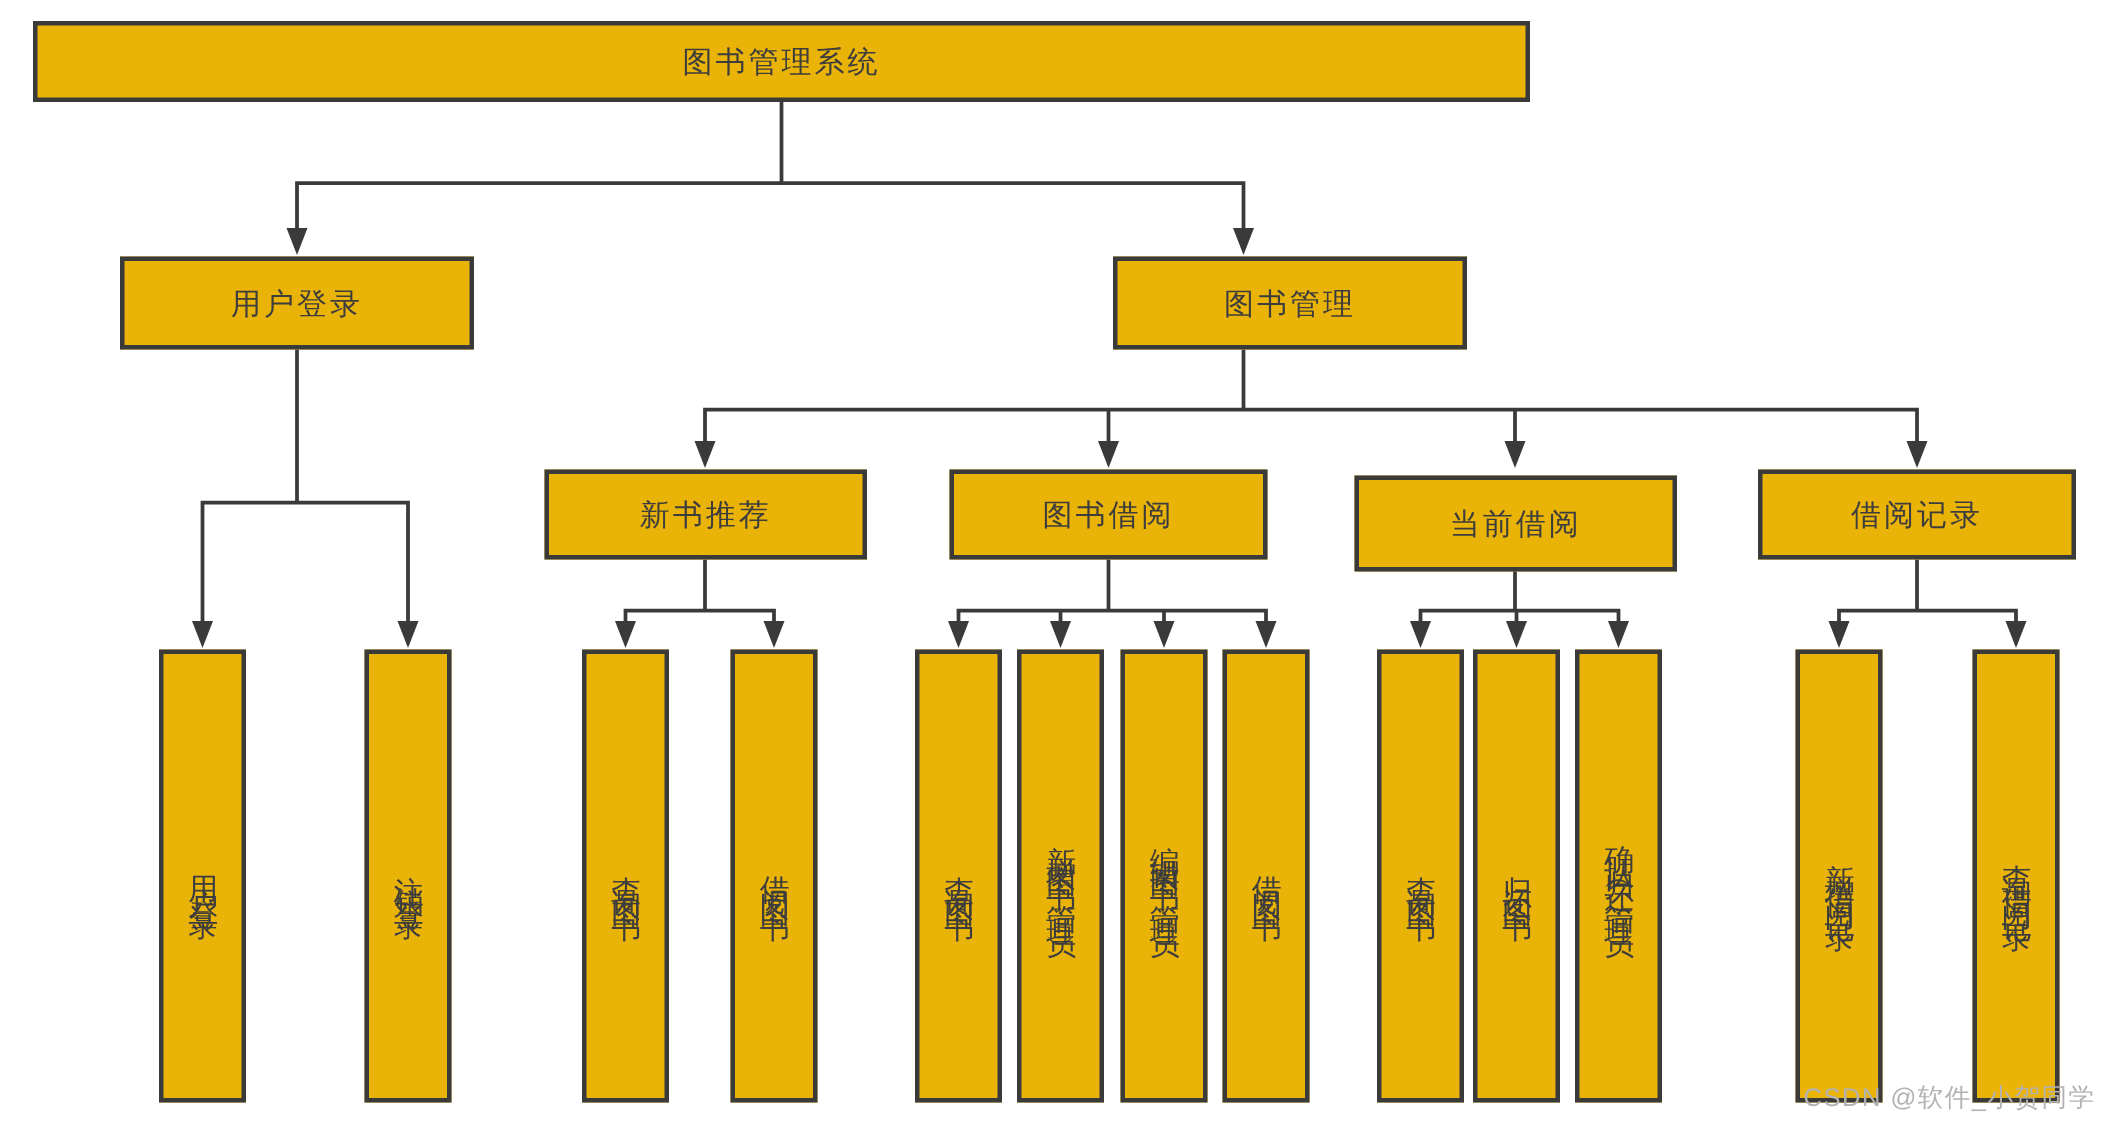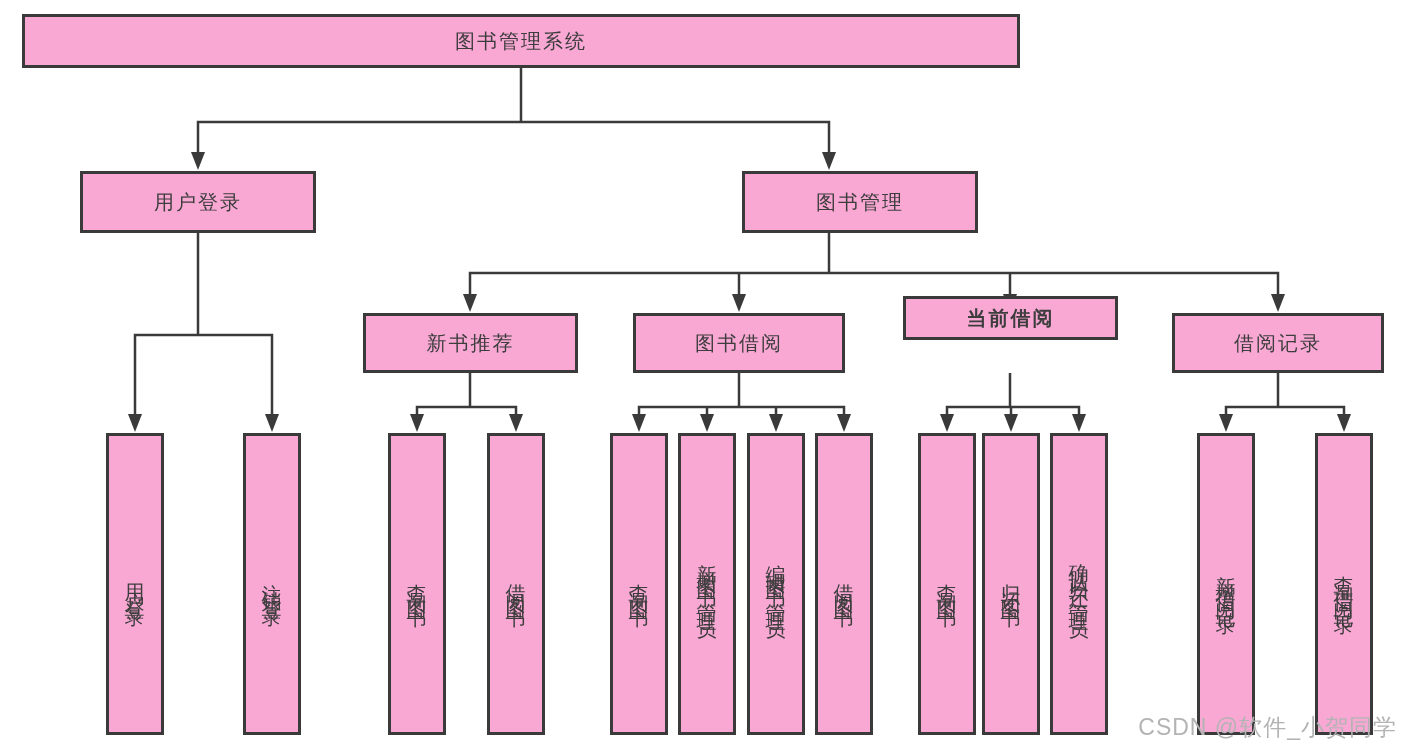--- a/index.html
+++ b/index.html
@@ -30,21 +30,21 @@
     stroke-linejoin: miter;
   }
   svg.connectors polygon {
     fill: #3a3a3a;
     stroke: none;
   }
   .node {
     position: absolute;
     box-sizing: border-box;
     border: 3px solid #3a3a3a;
-    background: #f9a8d4;
+    background: #eab308;
     display: flex;
     align-items: center;
     justify-content: center;
     color: #3d3d3d;
     z-index: 2;
   }
   .node.h {
     font-size: 20px;
     letter-spacing: 2px;
     white-space: nowrap;
@@ -58,36 +58,36 @@
     white-space: nowrap;
   }
   
   .n-root   { left: 22px;   top: 14px;  width: 998px; height: 54px; }
   
   .n-l2a    { left: 80px;   top: 171px; width: 236px; height: 62px; }
   .n-l2b    { left: 742px;  top: 171px; width: 236px; height: 62px; }
   
   .n-l3a    { left: 363px;  top: 313px; width: 215px; height: 60px; }
   .n-l3b    { left: 633px;  top: 313px; width: 212px; height: 60px; }
-  .n-l3c    { left: 903px;  top: 296px; width: 215px; height: 44px; font-weight: bold; }
+  .n-l3c    { left: 903px;  top: 317px; width: 215px; height: 64px; }
   .n-l3d    { left: 1172px; top: 313px; width: 212px; height: 60px; }
   
   .leaf     { top: 433px; height: 302px; width: 58px; }
   .n-g1a { left: 106px; }  .n-g1b { left: 243px; }
   .n-g2a { left: 388px; }  .n-g2b { left: 487px; }
   .n-g3a { left: 610px; }  .n-g3b { left: 678px; }
   .n-g3c { left: 747px; }  .n-g3d { left: 815px; }
   .n-g4a { left: 918px; }  .n-g4b { left: 982px; }
   .n-g4c { left: 1050px; }
   .n-g5a { left: 1197px; } .n-g5b { left: 1315px; }
   .watermark {
     position: absolute;
     right: 8px;
     bottom: 4px;
-    font-size: 23px;
+    font-size: 17px;
     color: #b3b3b3;
     letter-spacing: 1px;
     z-index: 3;
     white-space: nowrap;
   }
 </style>
 </head>
 <body>
 
 <div class="canvas">

